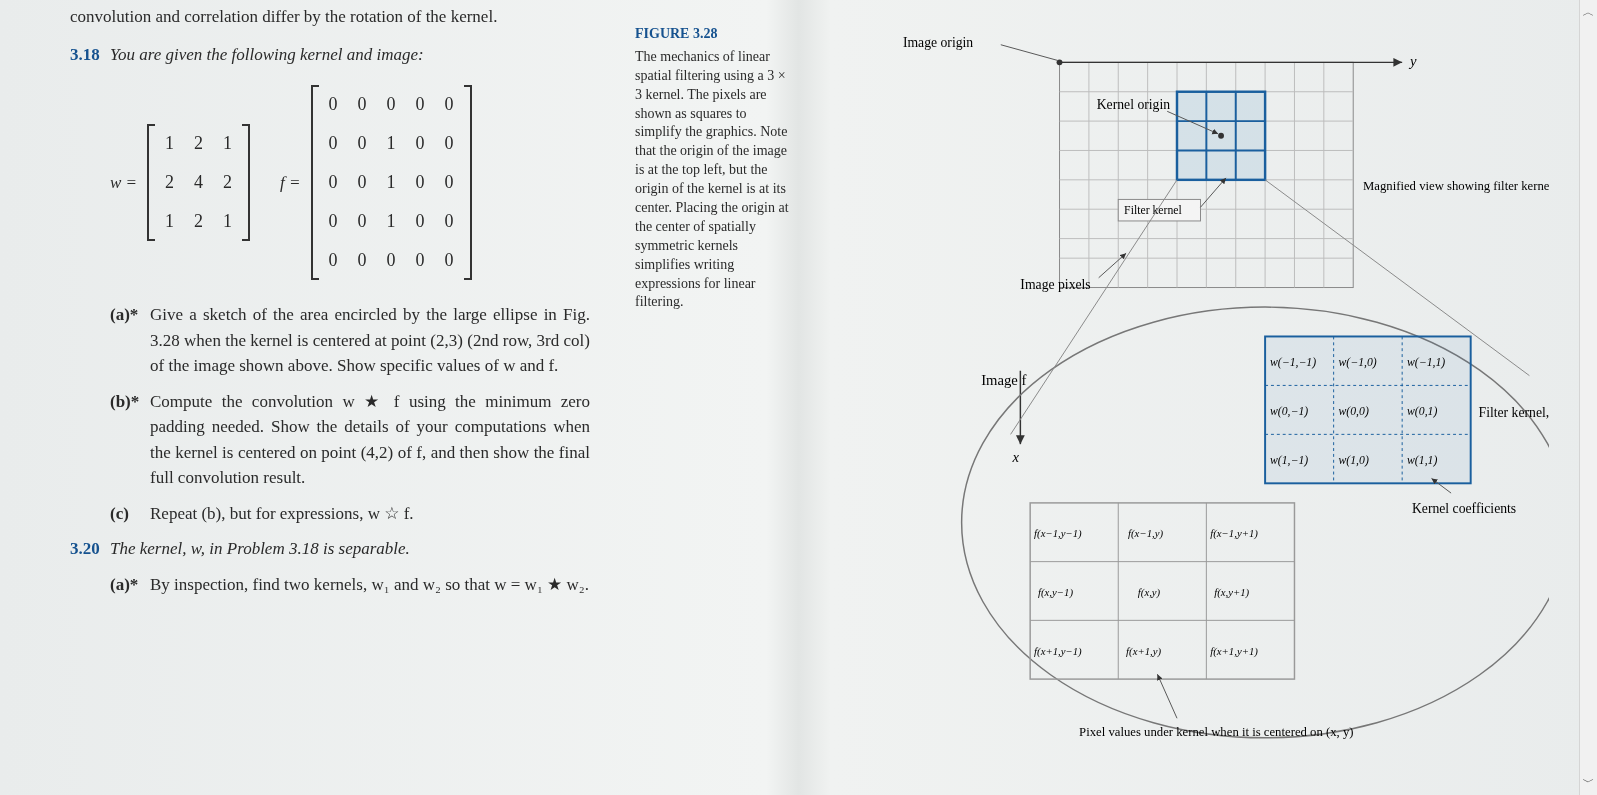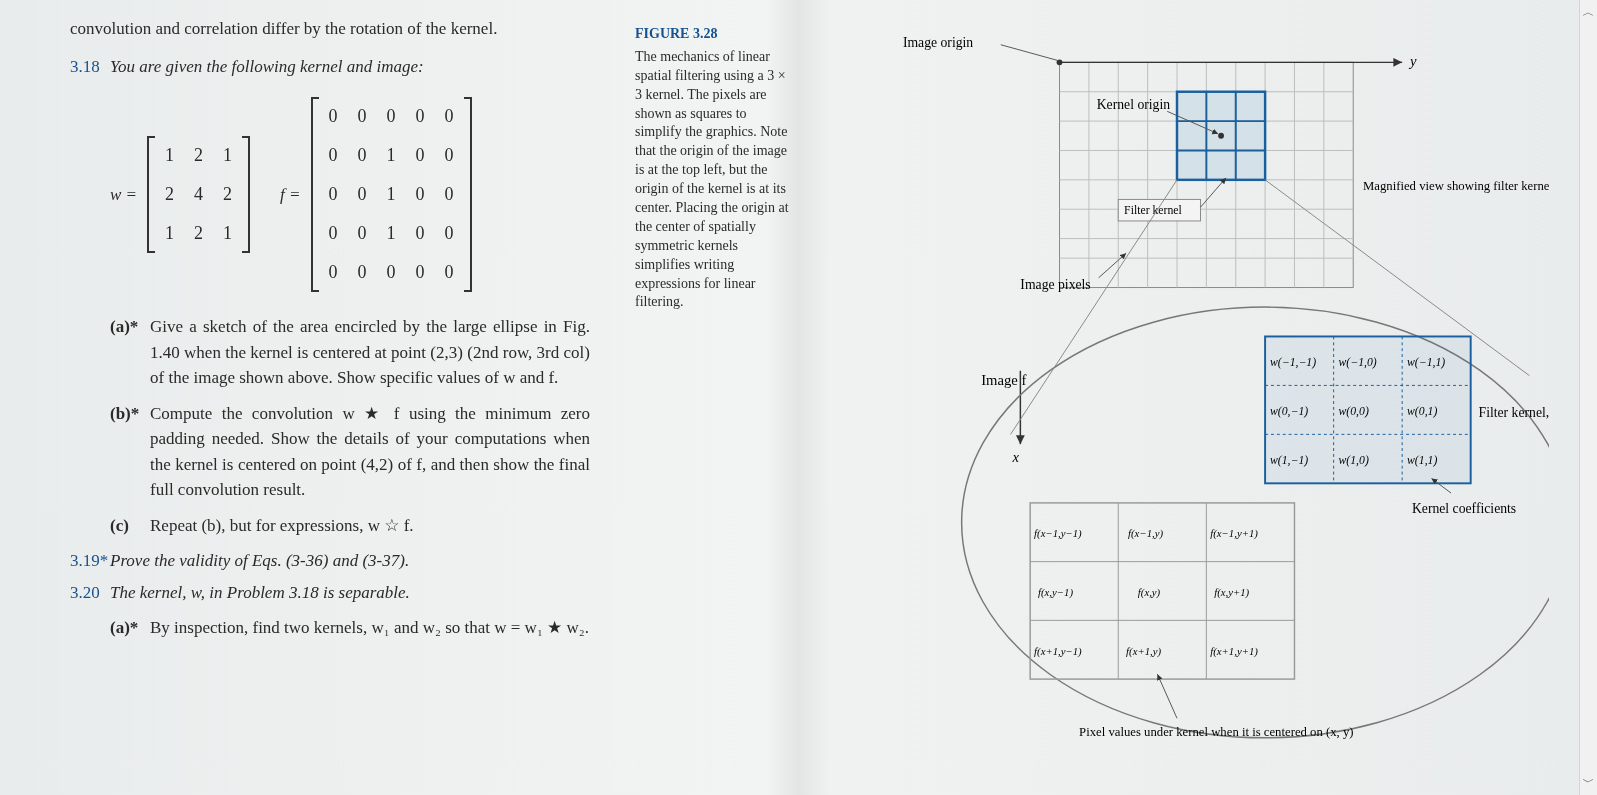--- a/index.html
+++ b/index.html
@@ -13,33 +13,33 @@
     color: #2a2a2a;
   }
   .page {
     display: flex;
     width: 100%;
     height: 100%;
     background: linear-gradient(90deg, #e9ecec 0%, #f2f4f3 48%, #e2e5e4 50%, #f0f2f1 52%, #e9ecec 100%);
   }
   .left-col {
     width: 620px;
-    padding: 16px 30px 20px 70px;
+    padding: 4px 30px 20px 70px;
     font-size: 17px;
     line-height: 1.5;
   }
   .right-col {
     flex: 1;
     padding: 25px 30px 10px 15px;
     font-size: 15px;
     display: flex;
   }
   .problem-number {
     color: #16528f;
-    font-weight: normal;
+    font-weight: bold;
     display: inline-block;
     min-width: 40px;
   }
   .matrix-row { display: flex; align-items: center; gap: 30px; margin: 18px 0 22px 40px; }
   .matrix {
     display: inline-flex;
     align-items: center;
   }
   .bracket-l, .bracket-r {
     width: 8px;
@@ -168,37 +168,33 @@
                 </tr>
           </tbody>
             </table>
           <span class="bracket-r"></span>
         </span>
       </div>
     </div>
 
     <div class="sub-item">
       <span class="sub-label">(a)*</span>
-      <span class="sub-text">Give a sketch of the area encircled by the large ellipse in Fig. 1.40 when the kernel is centered at point (2,3) (2nd row, 3rd col) of the image shown above. Show specific values of w and f.</span>
+      <span class="sub-text">Give a sketch of the area encircled by the large ellipse in Fig. 3.28 when the kernel is centered at point (2,3) (2nd row, 3rd col) of the image shown above. Show specific values of w and f.</span>
     </div>
 
     <div class="sub-item">
       <span class="sub-label">(b)*</span>
       <span class="sub-text"><span>Compute the convolution w ★ f using the minimum zero padding needed. Show the details of your computations when the kernel is centered on point (4,2) of f, and then show the final full convolution result.</span></span>
     </div>
 
     <div class="sub-item">
       <span class="sub-label">(c)</span>
       <span class="sub-text">Repeat (b), but for expressions, w ☆ f.</span>
     </div>
 
-    <div class="hang">
-      <span class="problem-number">3.19*</span>
-      <span class="ptext">Prove the validity of Eqs. (3-36) and (3-37).</span>
-    </div>
 
     <div class="hang">
       <span class="problem-number">3.20</span>
       <span class="ptext">The kernel, w, in Problem 3.18 is separable.</span>
     </div>
 
     <div class="sub-item">
       <span class="sub-label">(a)*</span>
       <span class="sub-text">By inspection, find two kernels, w₁ and w₂ so that w = w₁ ★ w₂.</span>
     </div>

